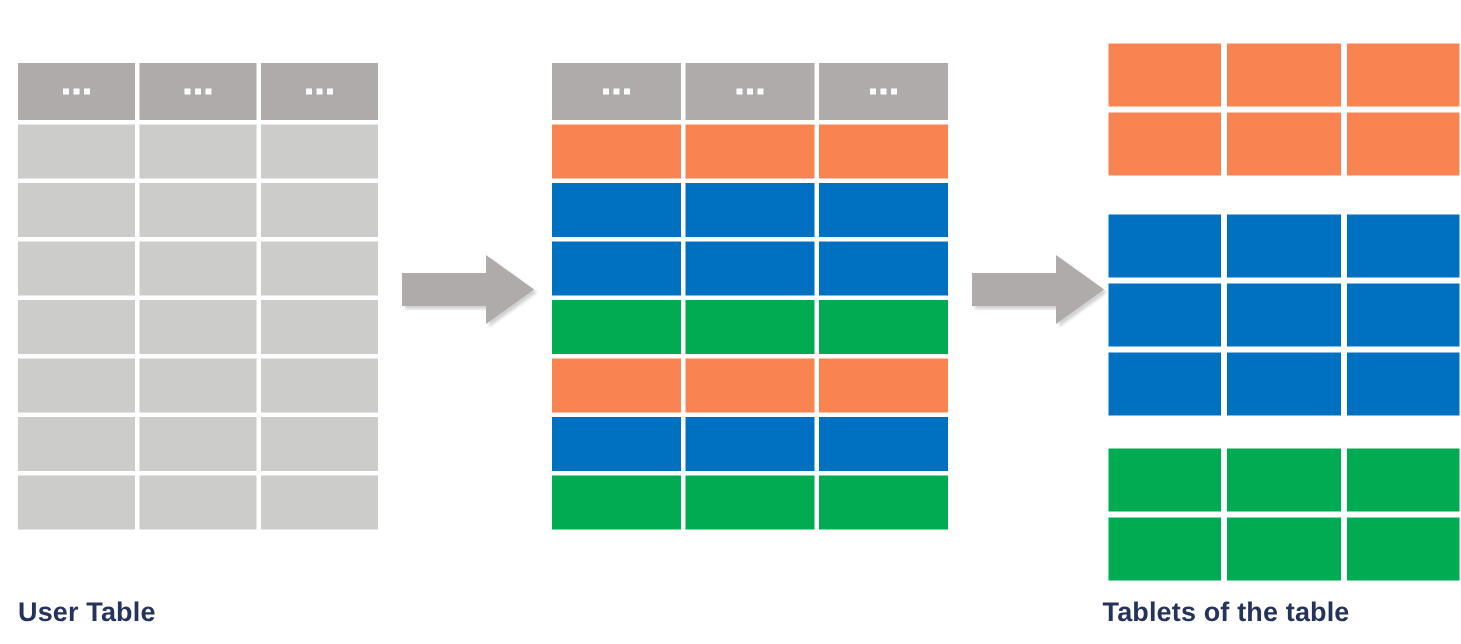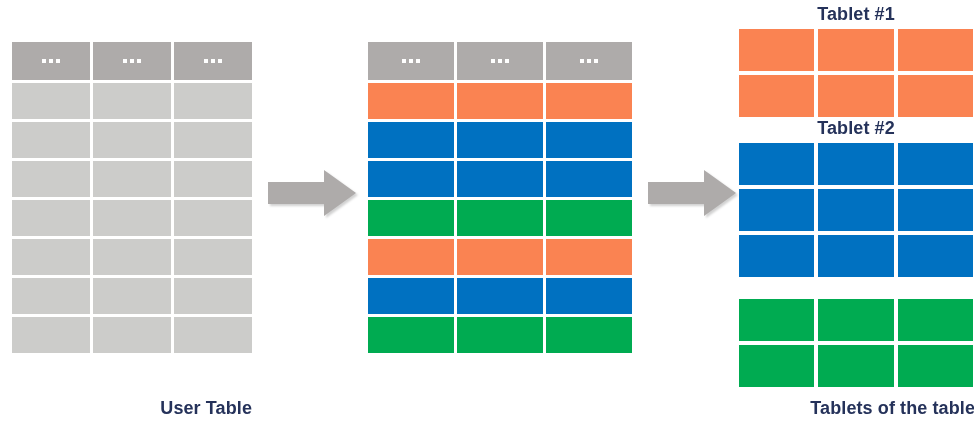--- a/index.html
+++ b/index.html
@@ -128,21 +128,21 @@
   #tablet-3-title { top: 275px; }
   #tablet-3-table { top: 299px; }
 
   
   .caption {
     position: absolute;
     top: 398px;
     font-size: 18px;
     font-weight: bold;
     color: #25325a;
-    text-align: right;
+    text-align: left;
     letter-spacing: 0.1px;
   }
   #caption-user   { left: 12px;  width: 240px; }
   #caption-part   { left: 368px; width: 264px; }
   #caption-tablet { left: 735px; width: 240px; }
 </style>
 </head>
 <body>
 
 <div class="stage">
@@ -279,35 +279,33 @@
         </div>
       </div>
   </div>
 
   <div class="arrow" id="arrow-2">
     <svg viewBox="0 0 88 46" width="88" height="46" aria-hidden="true">
       <polygon points="0,12 56,12 56,0 88,23 56,46 56,34 0,34" fill="#aeabaa"></polygon>
     </svg>
   </div>
 
-  <div class="tablet-title" id="tablet-1-title">Tablet #1</div>
   <div class="tablet-table" id="tablet-1-table">
       <div class="grid-row row-body">
         <div class="grid-cell" style="background: rgb(250, 131, 82);"></div>
         <div class="grid-cell" style="background: rgb(250, 131, 82);"></div>
         <div class="grid-cell" style="background: rgb(250, 131, 82);"></div>
       </div>
       <div class="grid-row row-body">
         <div class="grid-cell" style="background: rgb(250, 131, 82);"></div>
         <div class="grid-cell" style="background: rgb(250, 131, 82);"></div>
         <div class="grid-cell" style="background: rgb(250, 131, 82);"></div>
       </div>
     </div>
 
-  <div class="tablet-title" id="tablet-2-title">Tablet #2</div>
   <div class="tablet-table" id="tablet-2-table">
       <div class="grid-row row-body">
         <div class="grid-cell" style="background: rgb(0, 113, 193);"></div>
         <div class="grid-cell" style="background: rgb(0, 113, 193);"></div>
         <div class="grid-cell" style="background: rgb(0, 113, 193);"></div>
       </div>
       <div class="grid-row row-body">
         <div class="grid-cell" style="background: rgb(0, 113, 193);"></div>
         <div class="grid-cell" style="background: rgb(0, 113, 193);"></div>
         <div class="grid-cell" style="background: rgb(0, 113, 193);"></div>

